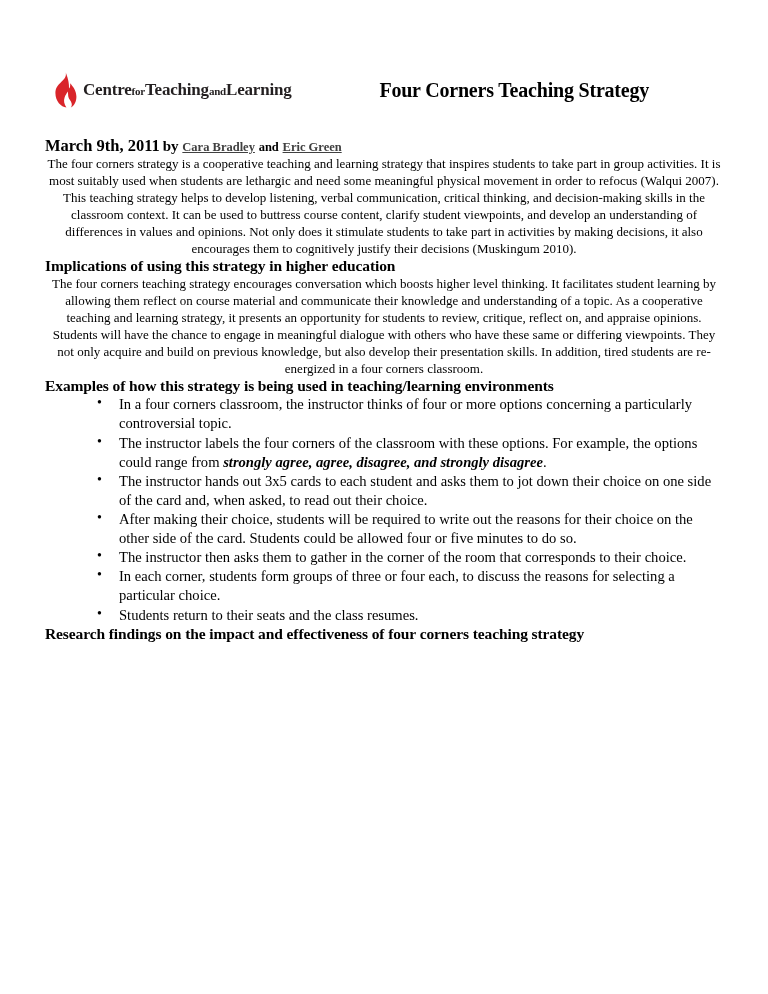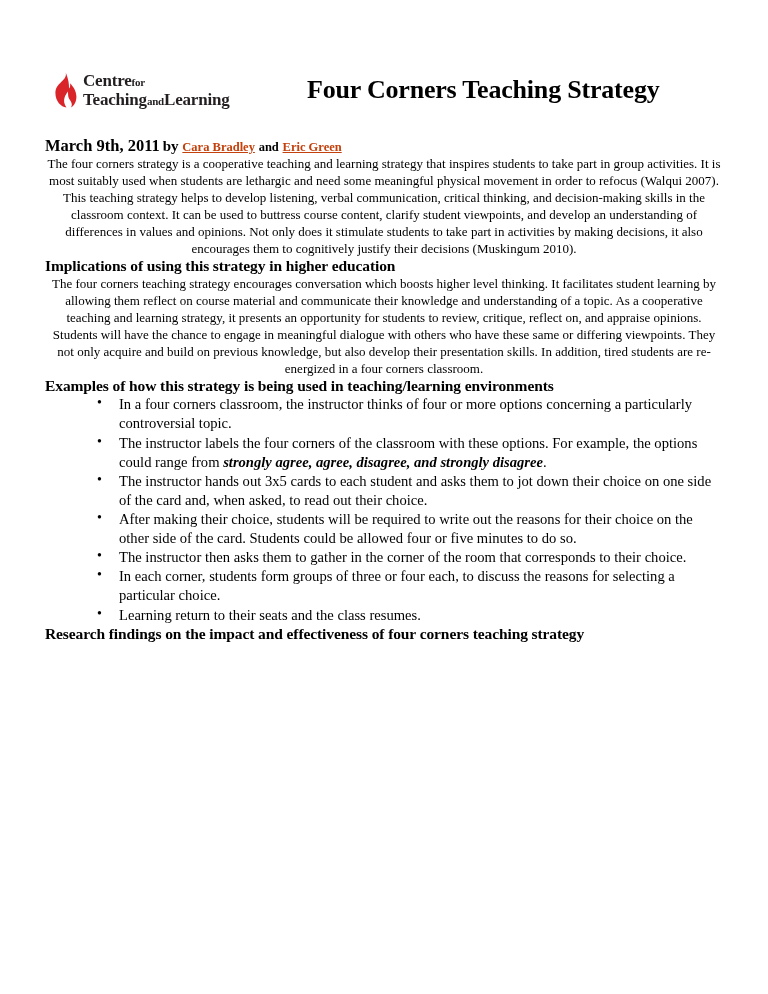--- a/index.html
+++ b/index.html
@@ -36,41 +36,41 @@
     margin-left: 8px;
   }
   .logo-flame {
     width: 24px;
     height: 36px;
     flex: 0 0 auto;
     margin-right: 6px;
   }
   .logo-words {
     display: flex;
-    flex-direction: column;
+    flex-direction: row;
     justify-content: center;
     line-height: 1.0;
   }
   .logo-line {
     font-family: "Liberation Serif", "DejaVu Serif", serif;
     font-weight: bold;
     color: #231f20;
     white-space: nowrap;
     letter-spacing: -0.2px;
   }
   .logo-line1 { font-size: 17px; margin-bottom: 2px; }
   .logo-line2 { font-size: 17px; }
   .logo-small {
     font-size: 11px;
     font-weight: bold;
   }
   .doc-title {
     flex: 1 1 auto;
     text-align: center;
-    font-size: 26px;
+    font-size: 20px;
     font-weight: bold;
     letter-spacing: -0.2px;
     white-space: nowrap;
     margin-left: 10px;
     margin-right: -4px;
   }
 
   
   .byline {
     margin-top: 19px;
@@ -84,21 +84,21 @@
   .byline-by {
     font-weight: bold;
     font-size: 15px;
     margin-left: 3px;
   }
   .byline-and {
     font-weight: bold;
     font-size: 12.5px;
   }
   .author-link {
-    color: #c2410c;
+    color: #404040;
     text-decoration: underline;
     font-weight: bold;
     font-size: 12.5px;
     cursor: pointer;
   }
 
   
   h2.section-heading {
     font-size: 15.5px;
     font-weight: bold;
@@ -176,18 +176,18 @@
 
   <h2 class="section-heading s-examples">Examples of how this strategy is being used in teaching/learning environments</h2>
 
   <ul class="bullets">
     <li><span>In a four corners classroom, the instructor thinks of four or more options concerning a particularly controversial topic.</span><span class="bold-inline"></span><span></span></li>
     <li><span>The instructor labels the four corners of the classroom with these options. For example, the options could range from </span><span class="bold-inline">strongly agree, agree, disagree, and strongly disagree</span><span>.</span></li>
     <li><span>The instructor hands out 3x5 cards to each student and asks them to jot down their choice on one side of the card and, when asked, to read out their choice.</span><span class="bold-inline"></span><span></span></li>
     <li><span>After making their choice, students will be required to write out the reasons for their choice on the other side of the card. Students could be allowed four or five minutes to do so.</span><span class="bold-inline"></span><span></span></li>
     <li><span>The instructor then asks them to gather in the corner of the room that corresponds to their choice.</span><span class="bold-inline"></span><span></span></li>
     <li><span>In each corner, students form groups of three or four each, to discuss the reasons for selecting a particular choice.</span><span class="bold-inline"></span><span></span></li>
-    <li><span>Learning return to their seats and the class resumes.</span><span class="bold-inline"></span><span></span></li>
+    <li><span>Students return to their seats and the class resumes.</span><span class="bold-inline"></span><span></span></li>
   </ul>
 
   <h2 class="section-heading s-research">Research findings on the impact and effectiveness of four corners teaching strategy</h2>
 
 </div>
 
 </body></html>

